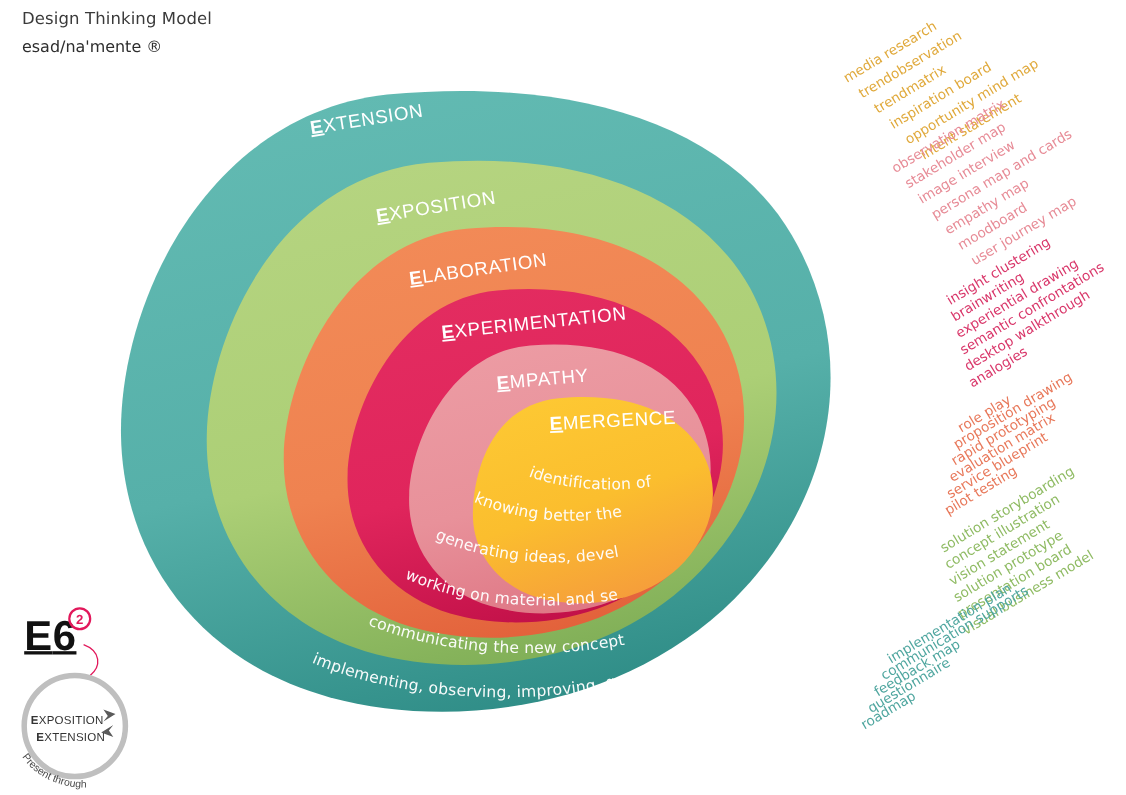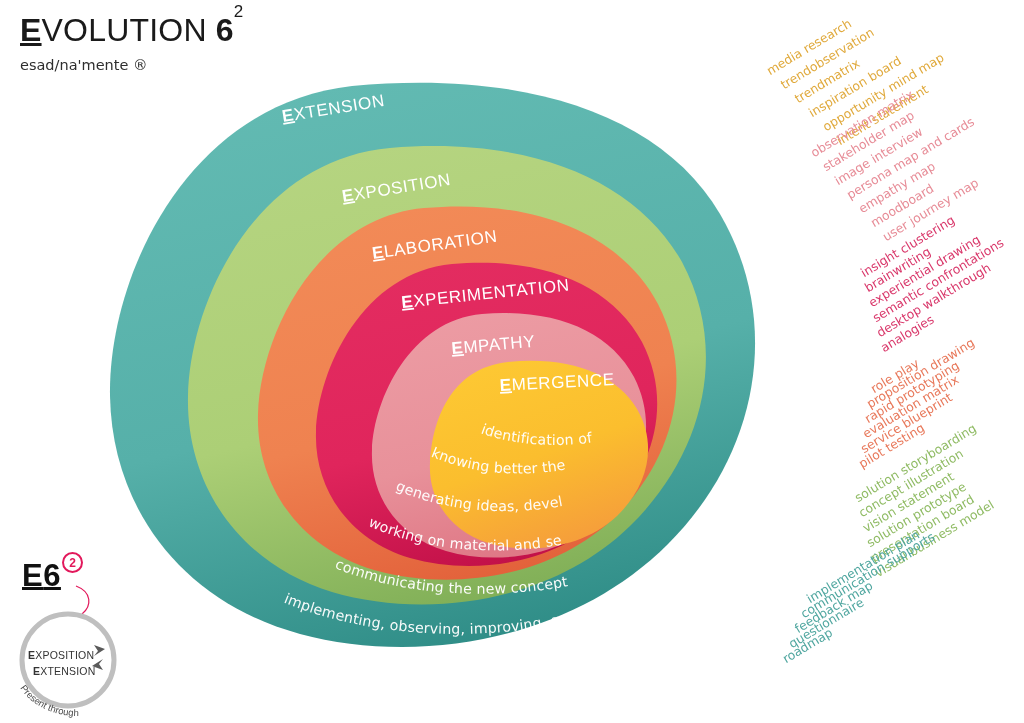--- a/index.html
+++ b/index.html
@@ -54,21 +54,21 @@
     transform-origin: left center;
     transform: rotate(-31deg);
     position: absolute;
   }
 
   
   .badge { position: absolute; left: 6px; top: 548px; width: 130px; height: 170px; }
   .badge-e6 {
     position: absolute; left: 16px; top: 10px;
     font-family: "Liberation Sans", sans-serif;
-    font-size: 31px; font-weight: 700; color: #111;
+    font-size: 38px; font-weight: 700; color: #111;
     letter-spacing: .5px;
   }
   .badge-e6 .ul { text-decoration: underline; text-underline-offset: 1px; }
   .badge-sup {
     position: absolute; left: 56px; top: 4px;
     width: 21px; height: 21px; border-radius: 50%;
     border: 2px solid #E2185B; color: #E2185B;
     font-size: 12px; font-weight: 700; text-align: center;
     line-height: 18px; font-family: "Liberation Sans", sans-serif;
   }
@@ -77,21 +77,21 @@
     font-size: 10.5px; color: #333; letter-spacing: .2px; white-space: nowrap;
   }
   .ring-text .cap { font-weight: 700; }
 </style>
 </head>
 <body>
 
 <div id="root">
 
   <div class="header">
-    <div class="hdr-title"><span class="ul">E</span><span>VOLUTION</span> <span class="six">6</span><sup>2</sup></div>
+    <div class="hdr-sub">Design Thinking Model</div>
     <div class="hdr-brand">esad/na'mente ®</div>
   </div>
 
   <svg id="diagram" viewBox="0 0 1024 723">
     <defs>
       <linearGradient id="g-extension" x1="0.35" y1="0" x2="0.62" y2="1">
         <stop offset="0%" stop-color="#62BAB2"></stop>
           <stop offset="55%" stop-color="#56B0A9"></stop>
           <stop offset="100%" stop-color="#2E8C86"></stop>
       </linearGradient>

